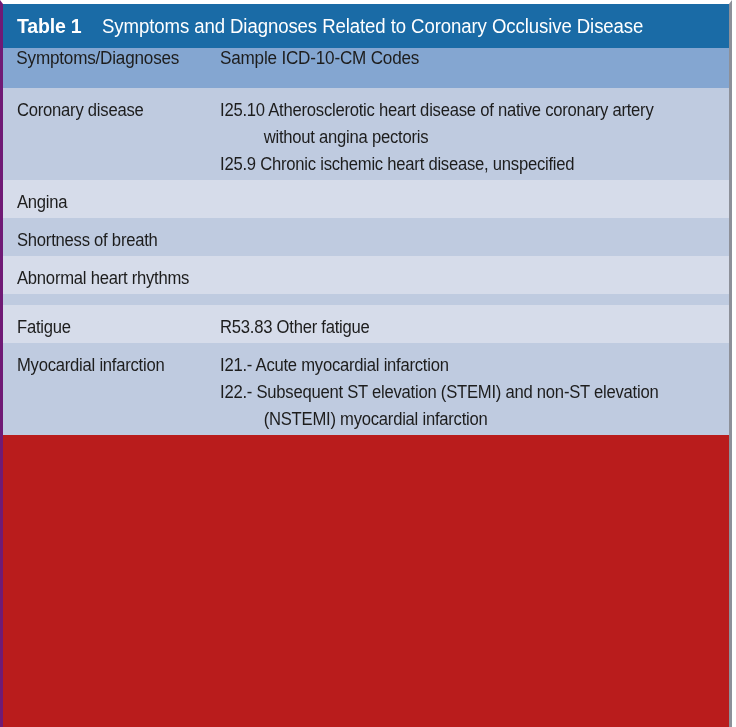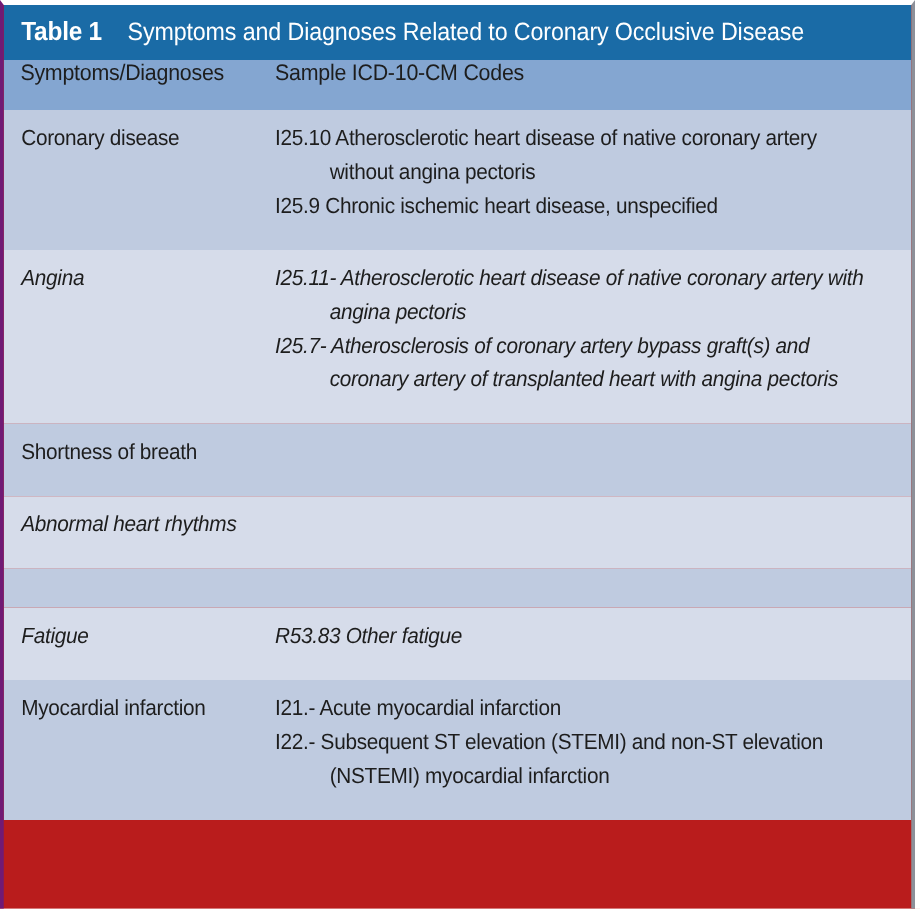--- a/index.html
+++ b/index.html
@@ -79,24 +79,24 @@
     flex: 1 1 auto;
     padding-right: 10px;
     box-sizing: border-box;
   }
 
   
   .data-row {
     display: flex;
     box-sizing: border-box;
     padding-top: 9px;
-    padding-bottom: 22px;
+    padding-bottom: 2px;
   }
   .data-row.shade-dark  { background: #bfcbe0; }
-  .data-row.shade-light { background: #d6dcea; font-style: italic; }
+  .data-row.shade-light { background: #d6dcea; }
 
   .cell-text {
     font-size: 17.5px;
     color: #1d1d1d;
     line-height: 27px;
     letter-spacing: -0.25px;
     transform: scaleX(0.95);
     transform-origin: left top;
   }
   .symptom-cell {
@@ -132,24 +132,20 @@
         </div>
         <div class="col-2">
           <div class="cell-text code-entry">I25.10 Atherosclerotic heart disease of native coronary artery without angina pectoris</div>
           <div class="cell-text code-entry">I25.9 Chronic ischemic heart disease, unspecified</div>
         </div>
       </div>
       <div class="data-row shade-light">
         <div class="col-1">
           <div class="cell-text symptom-cell">Angina</div>
         </div>
-        <div class="col-2">
-          <div class="cell-text code-entry">I25.11- Atherosclerotic heart disease of native coronary artery with angina pectoris</div>
-          <div class="cell-text code-entry">I25.7- Atherosclerosis of coronary artery bypass graft(s) and coronary artery of transplanted heart with angina pectoris</div>
-        </div>
       </div>
       <div class="data-row shade-dark">
         <div class="col-1">
           <div class="cell-text symptom-cell">Shortness of breath</div>
         </div>
       </div>
       <div class="data-row shade-light">
         <div class="col-1">
           <div class="cell-text symptom-cell">Abnormal heart rhythms</div>
         </div>

